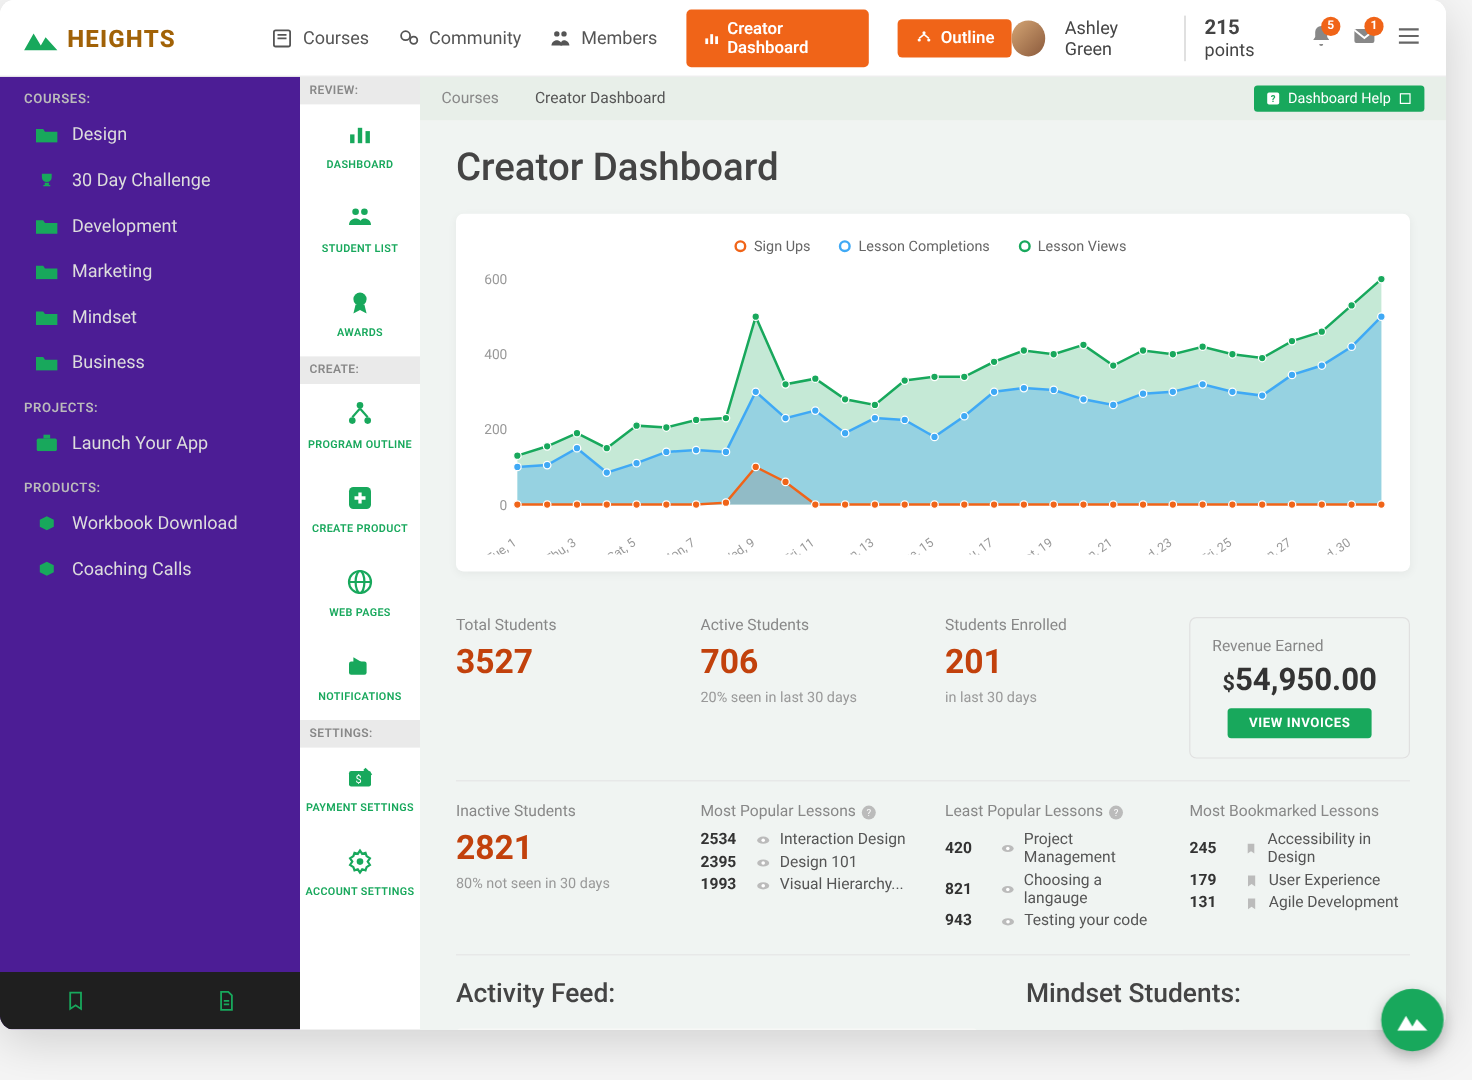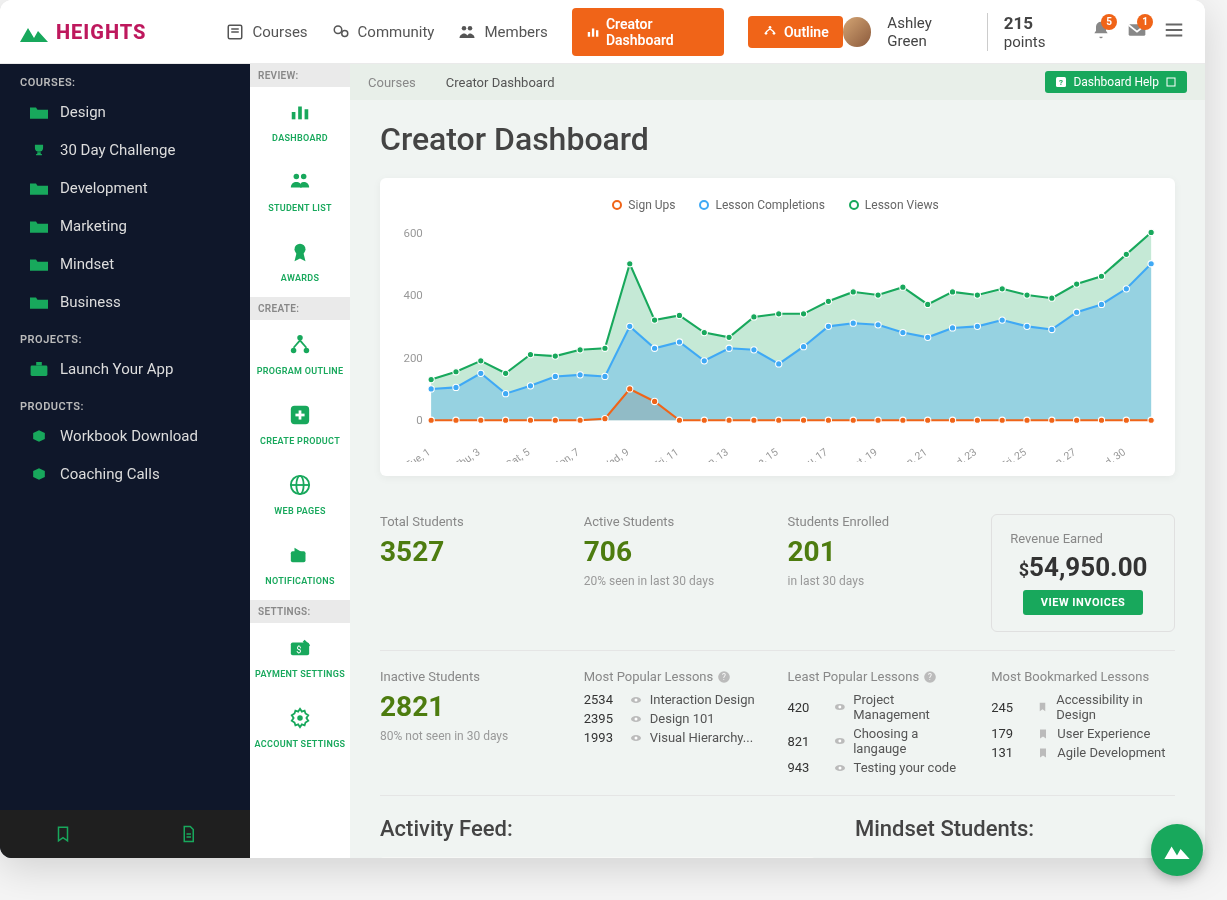--- a/index.html
+++ b/index.html
@@ -1,39 +1,39 @@
 <!DOCTYPE html>
 <html><head>
 <meta charset="utf-8">
 <style>
 * { box-sizing: border-box; margin: 0; padding: 0; }
 body { font-family: -apple-system, BlinkMacSystemFont, "Segoe UI", Roboto, Arial, sans-serif; background: #f5f5f5; width: 1227px; height: 900px; overflow: hidden; position: relative; }
 .app-container { width: 1205px; height: 858px; margin: 0; background: #fff; border-radius: 12px; overflow: hidden; box-shadow: 0 10px 40px rgba(0,0,0,0.15); display: flex; flex-direction: column; }
 
 
 .header { height: 64px; background: #fff; border-bottom: 1px solid #eaeaea; display: flex; align-items: center; padding: 0 20px; }
-.logo { display: flex; align-items: center; gap: 8px; color: #be185d; font-weight: 800; font-size: 20px; letter-spacing: 1px; }
+.logo { display: flex; align-items: center; gap: 8px; color: #a16207; font-weight: 800; font-size: 20px; letter-spacing: 1px; }
 .logo svg { width: 28px; height: 20px; }
 .nav-main { display: flex; gap: 24px; margin-left: 80px; align-items: center; }
 .nav-item { display: flex; align-items: center; gap: 8px; color: #555; font-size: 15px; cursor: pointer; }
 .nav-item svg { width: 18px; height: 18px; fill: #555; }
 .btn-primary { background: #f06418; color: #fff; padding: 8px 14px; border-radius: 4px; font-size: 14px; font-weight: 600; display: flex; align-items: center; gap: 6px; cursor: pointer; }
 .btn-primary svg { fill: #fff; width: 16px; height: 16px; }
 .header-right { margin-left: auto; display: flex; align-items: center; gap: 16px; }
 .avatar { width: 30px; height: 30px; border-radius: 50%; background: linear-gradient(135deg,#d4a574,#8b5a3c); }
 .user-name { color: #444; font-size: 15px; }
 .points { color: #444; font-size: 15px; border-left: 1px solid #ccc; padding-left: 16px; }
 .points b { font-weight: 700; font-size: 17px; }
 .icon-btn { position: relative; cursor: pointer; }
 .badge-count { position: absolute; top: -6px; right: -6px; background: #f06418; color: #fff; font-size: 10px; font-weight: 700; border-radius: 50%; width: 16px; height: 16px; display: flex; align-items: center; justify-content: center; }
 
 .main-body { flex: 1; display: flex; overflow: hidden; }
 
 
-.sidebar-dark { width: 250px; background: #0f172a; color: #ddd; overflow-y: auto; display: flex; flex-direction: column; }
+.sidebar-dark { width: 250px; background: #4c1d95; color: #ddd; overflow-y: auto; display: flex; flex-direction: column; }
 .side-section { padding: 12px 20px 4px; font-size: 11px; letter-spacing: 0.5px; color: #bbb; font-weight: 600; }
 .side-item { padding: 10px 20px 10px 30px; display: flex; align-items: center; gap: 12px; font-size: 15px; cursor: pointer; color: #ddd; }
 .side-item svg { width: 18px; height: 14px; fill: #18a85c; flex-shrink: 0; }
 .sidebar-dark-footer { margin-top: auto; height: 48px; background: #1f1f1f; display: flex; }
 .footer-btn { flex: 1; display: flex; align-items: center; justify-content: center; cursor: pointer; }
 .footer-btn svg { width: 18px; height: 18px; fill: #18a85c; }
 
 
 .sidebar-light { width: 100px; background: #fff; text-align: center; overflow-y: auto; }
 .light-section { background: #eaeaea; padding: 6px 8px; font-size: 10px; color: #888; text-align: left; font-weight: 600; letter-spacing: 0.3px; }
@@ -53,29 +53,29 @@
 .chart-card { background: #fff; margin: 10px 30px 20px 30px; border-radius: 6px; padding: 20px 10px 10px 6px; box-shadow: 0 2px 8px rgba(0,0,0,0.05); }
 .chart-legend { display: flex; gap: 24px; justify-content: center; font-size: 12px; color: #666; margin-bottom: 10px; }
 .chart-legend span { display: flex; align-items: center; gap: 6px; }
 .dot { width: 10px; height: 10px; border-radius: 50%; border: 2px solid; background: #fff; }
 .chart-svg { width: 100%; height: 240px; }
 
 
 .stats-row { display: flex; margin: 0 30px; padding: 18px 0; gap: 20px; border-bottom: 1px solid #e5e5e5;}
 .stat-col { flex: 1; }
 .stat-label { font-size: 13px; color: #888; margin-bottom: 6px; display: flex; align-items: center; gap: 4px; }
-.stat-value { font-size: 28px; font-weight: 700; color: #4d7c0f; }
+.stat-value { font-size: 28px; font-weight: 700; color: #c2410c; }
 .stat-sub { font-size: 12px; color: #999; margin-top: 6px; }
 .revenue-card { border: 1px solid #e0e0e0; border-radius: 6px; padding: 16px 18px; text-align: center; }
 .revenue-val { font-size: 26px; font-weight: 700; color: #333; }
 .revenue-val .dollar { font-size: 18px; }
 .btn-invoice { background: #18a85c; color: #fff; font-size: 11px; font-weight: 700; padding: 6px 18px; border-radius: 3px; margin-top: 8px; display: inline-block; letter-spacing: 0.5px; cursor: pointer; }
 .lesson-list { font-size: 13px; color: #555; }
 .lesson-list div { display: flex; gap: 8px; padding: 2px 0; align-items: center; }
-.lesson-list b { font-weight: 400; color: #333; min-width: 38px; }
+.lesson-list b { font-weight: 700; color: #333; min-width: 38px; }
 .mini-icon { width: 12px; height: 12px; color: #aaa; }
 
 
 .bottom-cols { display: flex; margin: 20px 30px 0; gap: 40px; }
 .col-left { flex: 1; }
 .col-right { width: 320px; }
 .section-h { font-size: 22px; color: #444; font-weight: 500; margin-bottom: 16px; }
 .feed-item { background: #f7f8f6; border-radius: 4px; padding: 14px; display: flex; gap: 14px; align-items: flex-start; margin-bottom: 8px; }
 .newest-item { font-size: 14px; padding: 6px 0; }
 

